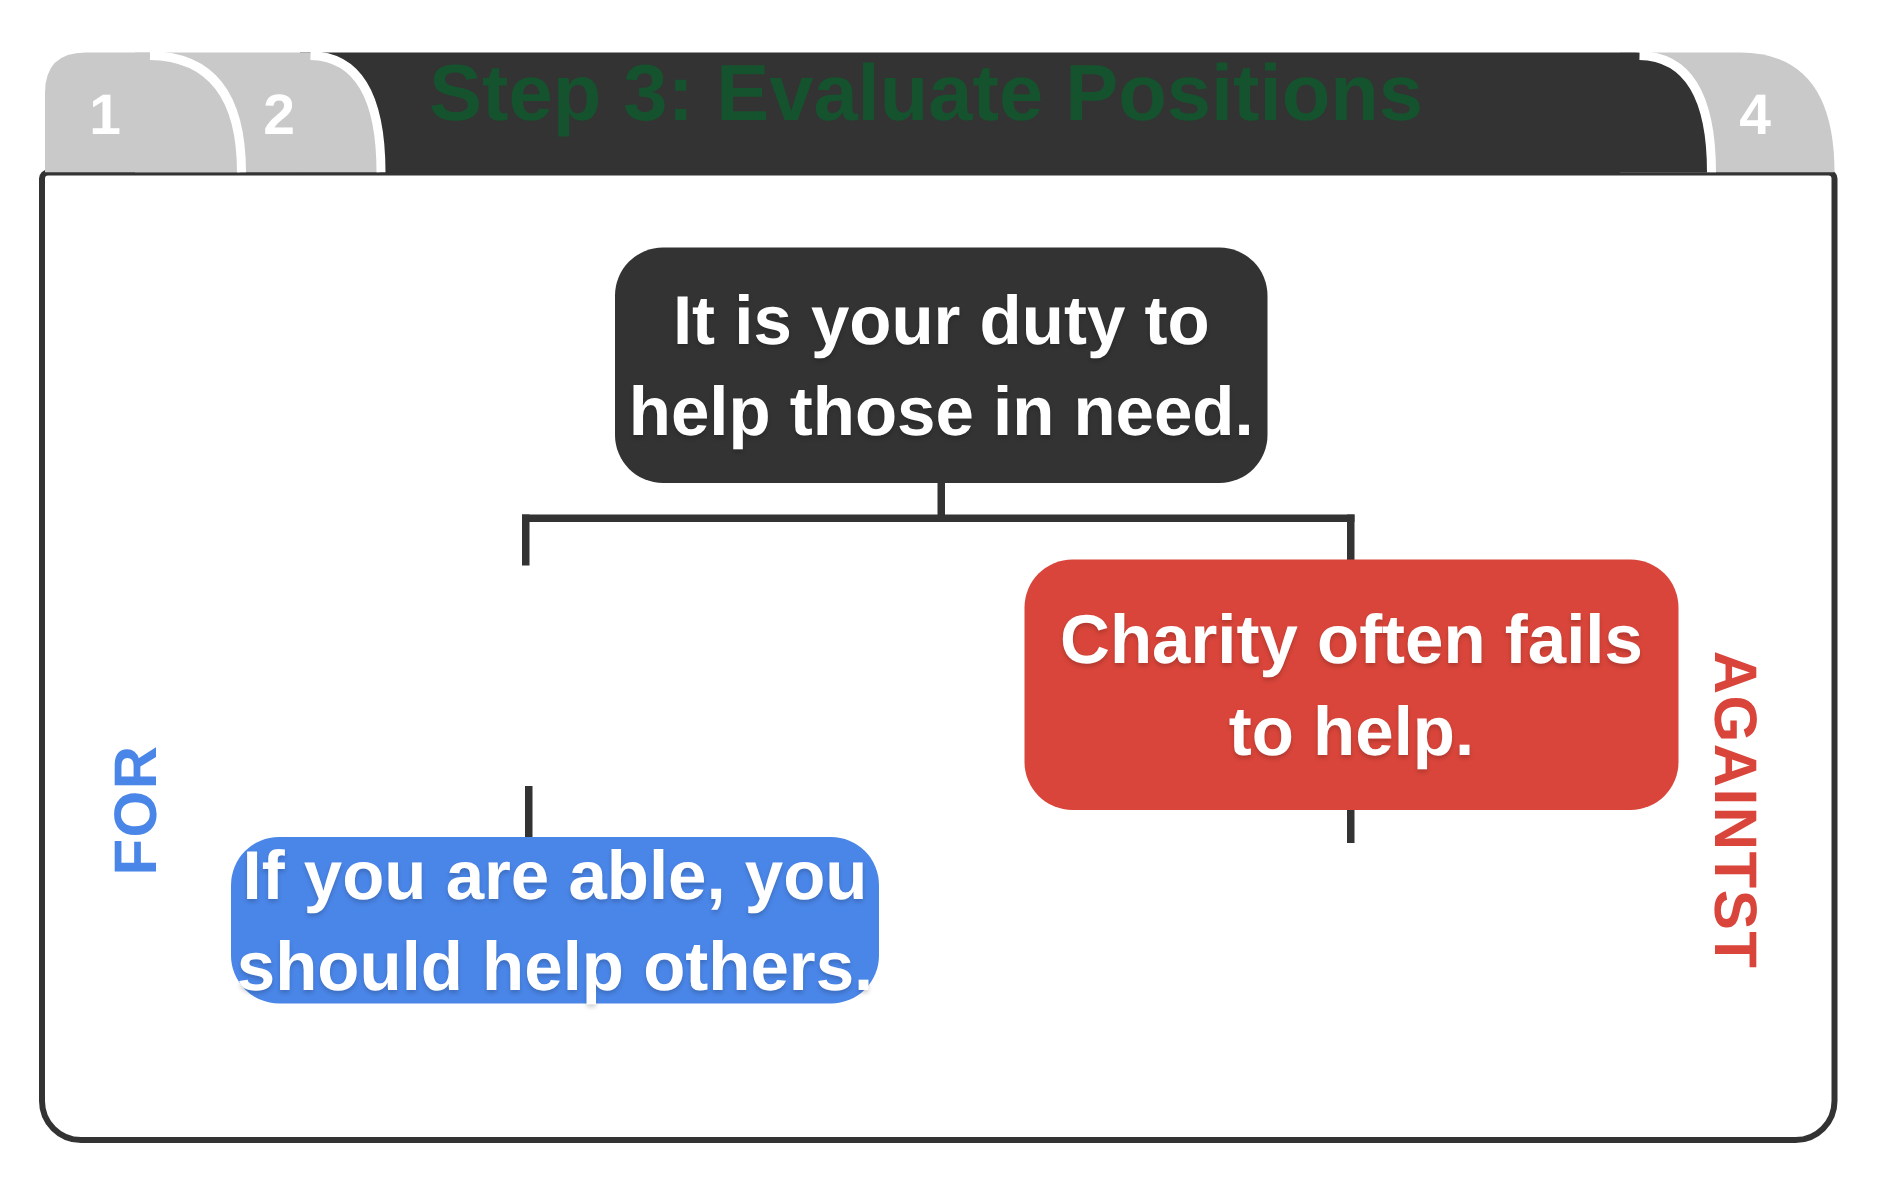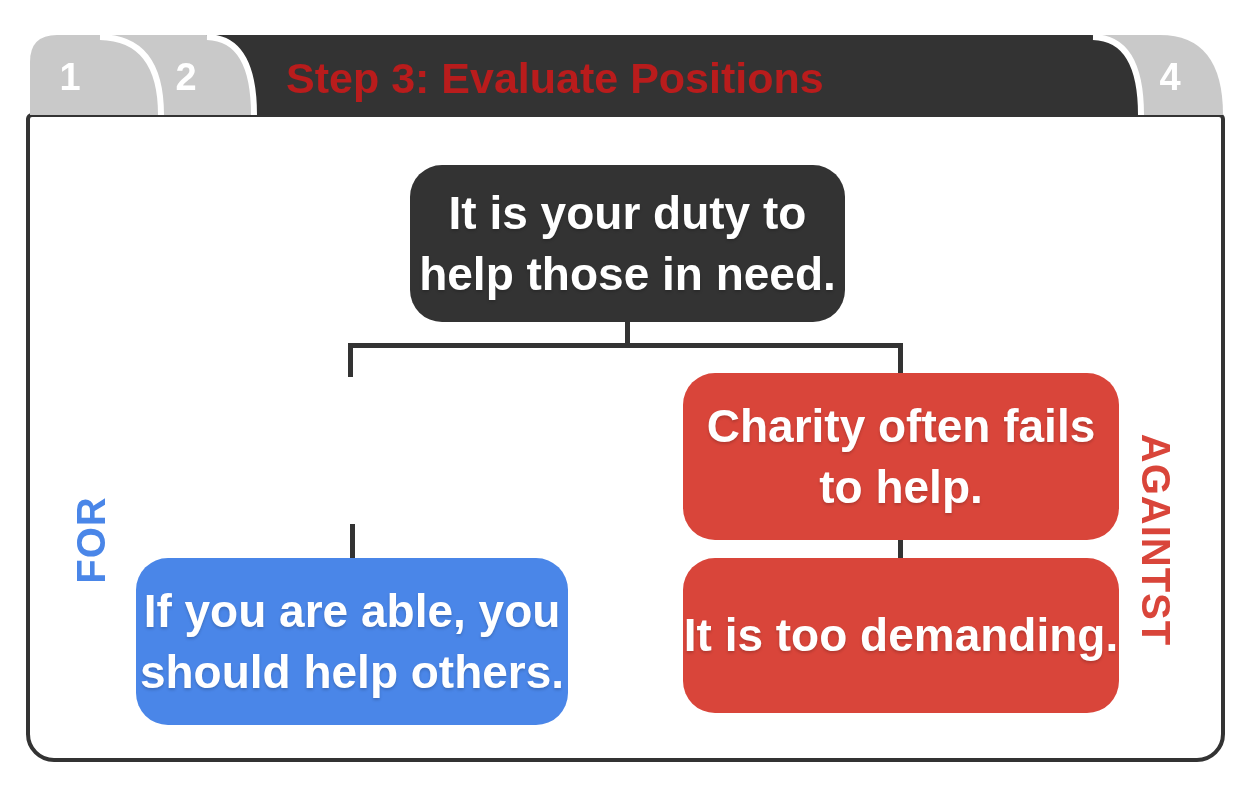--- a/index.html
+++ b/index.html
@@ -12,37 +12,37 @@
     position:absolute;left:26px;top:113px;width:1199px;height:649px;
     box-sizing:border-box;border:4px solid #333333;background:#ffffff;
     border-radius:6px 6px 28px 28px;
   }
   
   #header-svg{position:absolute;left:0;top:0;z-index:5;}
   .tab-num{
     font-family:"Liberation Sans",sans-serif;font-weight:700;font-size:38px;fill:#ffffff;
   }
   #step-title{
-    position:absolute;left:286px;top:50px;height:56px;line-height:56px;z-index:6;
-    color:#b91c1c;font-size:43px;font-weight:700;white-space:nowrap;
+    position:absolute;left:286px;top:35px;height:56px;line-height:56px;z-index:6;
+    color:#14532d;font-size:53px;font-weight:700;white-space:nowrap;
   }
   
   .line{position:absolute;background:#333333;z-index:1;}
   
   .node{
     position:absolute;z-index:2;border-radius:32px;display:flex;align-items:center;justify-content:center;
     color:#ffffff;font-weight:700;font-size:46px;line-height:1.32;text-align:center;
     white-space:pre;text-shadow:0 2px 3px rgba(0,0,0,0.18);
   }
   .node.dark{background:#333333;}
   .node.blue{background:#4a86e8;}
   .node.red{background:#d9453a;}
   #root-box {left:410px;top:165px;width:435px;height:157px;}
   #for-box-1{left:136px;top:373px;width:432px;height:155px;}
-  #for-box-2{left:136px;top:558px;width:432px;height:167px;}
+  #for-box-2{left:154px;top:558px;width:432px;height:111px;}
   #against-box-1{left:683px;top:373px;width:436px;height:167px;}
   #against-box-2{left:683px;top:558px;width:436px;height:155px;}
   
   .side-label{
     position:absolute;z-index:3;height:44px;line-height:44px;text-align:center;
     font-weight:700;font-size:40px;letter-spacing:1px;white-space:nowrap;
   }
   #for-label{left:11px;top:518px;width:160px;color:#4a86e8;transform:rotate(-90deg);}
   #against-label{left:1036px;top:518px;width:240px;color:#d9453a;transform:rotate(90deg);}
 </style>
@@ -87,20 +87,17 @@
 
   <div class="node blue" id="for-box-2">
     <span>If you are able, you
 should help others.</span>
   </div>
 
   <div class="node red" id="against-box-1">
     <span>Charity often fails
 to help.</span>
   </div>
-  <div class="node red" id="against-box-2">
-    <span>It is too demanding.</span>
-  </div>
 
   <div class="side-label" id="for-label">FOR</div>
   <div class="side-label" id="against-label">AGAINTST</div>
 
 </div>
 
 </body></html>

